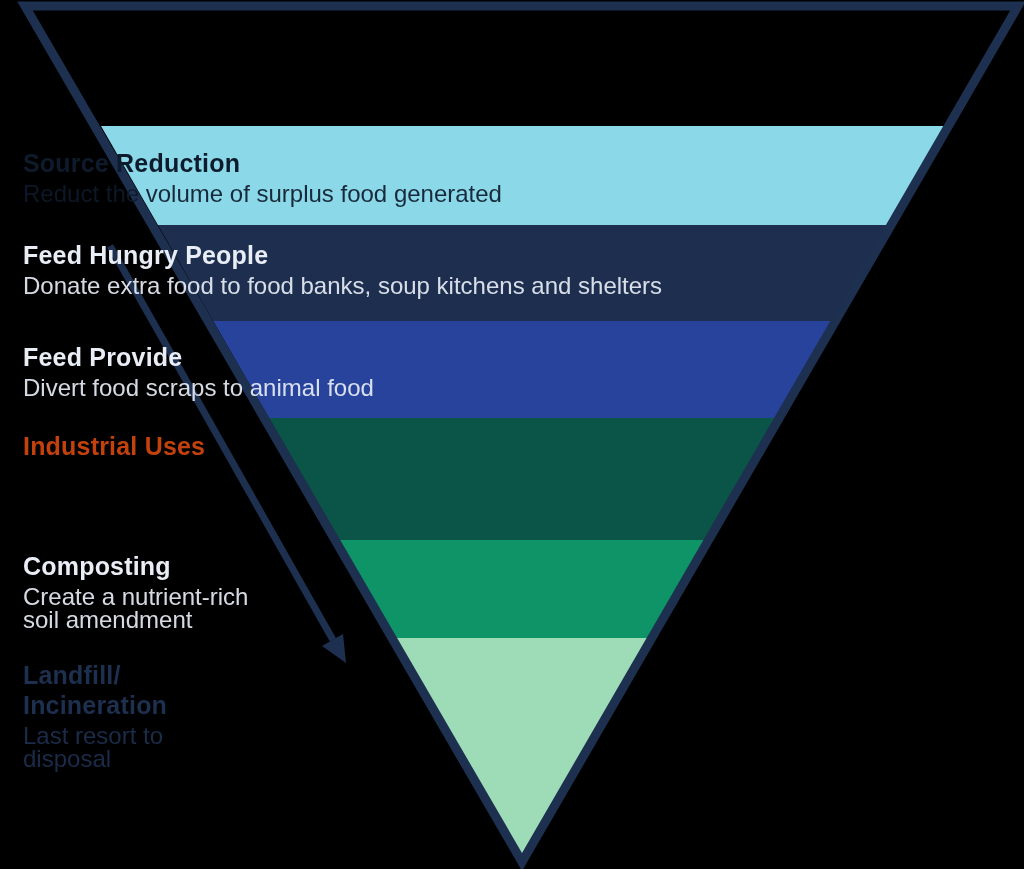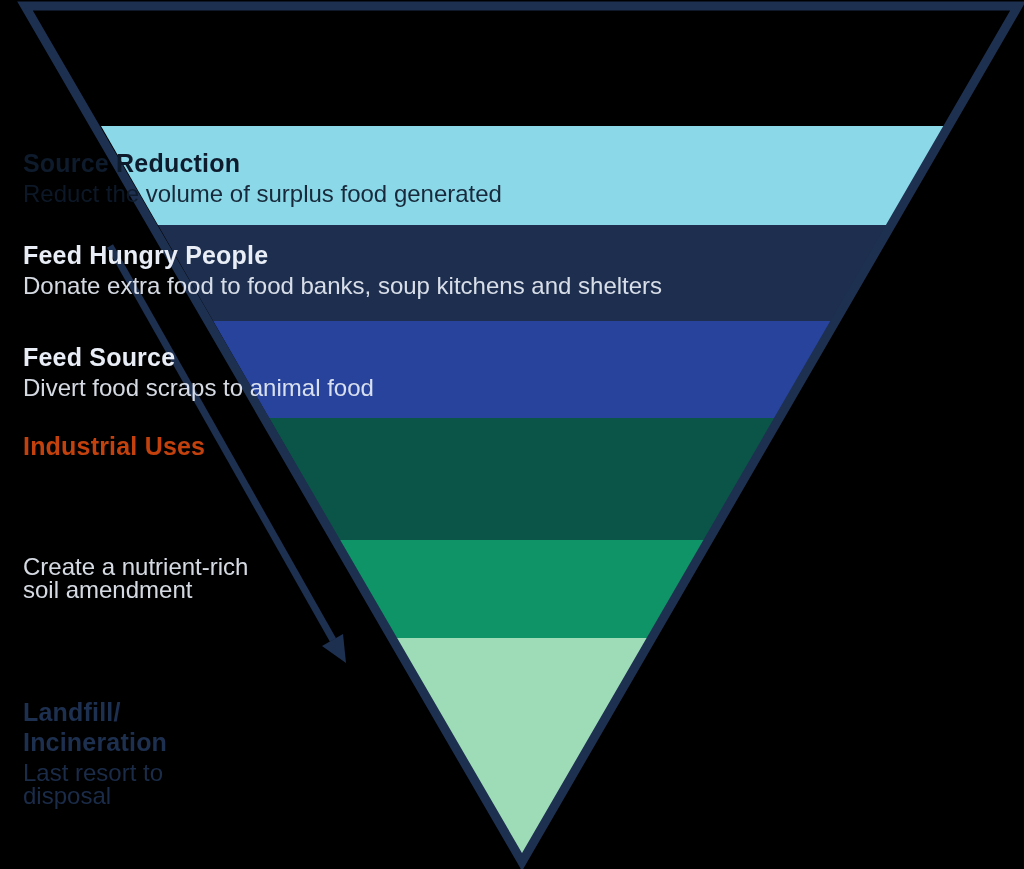--- a/index.html
+++ b/index.html
@@ -80,33 +80,34 @@
     <div class="band-title">Source Reduction</div>
     <div class="band-desc">Reduct the volume of surplus food generated</div>
   </div>
 
   <div class="band-label" style="top: 240px; color: rgb(232, 237, 246);">
     <div class="band-title">Feed Hungry People</div>
     <div class="band-desc">Donate extra food to food banks, soup kitchens and shelters</div>
   </div>
 
   <div class="band-label" style="top: 342px; color: rgb(232, 237, 246);">
-    <div class="band-title">Feed Source</div>
+    <div class="band-title">Feed Provide</div>
     <div class="band-desc">Divert food scraps to animal food</div>
   </div>
 
   <div class="band-label" style="top: 431px; color: #c2410c;">
     <div class="band-title">Industrial Uses</div>
   </div>
 
   <div class="band-label" style="top: 551px; color: rgb(232, 237, 246);">
+    <div class="band-title">Composting</div>
     <div class="band-desc">Create a nutrient-rich
 soil amendment</div>
   </div>
 
-  <div class="band-label" style="top: 697px; color: rgb(30, 48, 80);">
+  <div class="band-label" style="top: 660px; color: rgb(30, 48, 80);">
     <div class="band-title">Landfill/
 Incineration</div>
     <div class="band-desc">Last resort to
 disposal</div>
   </div>
 
 </div>
 
 </body></html>

